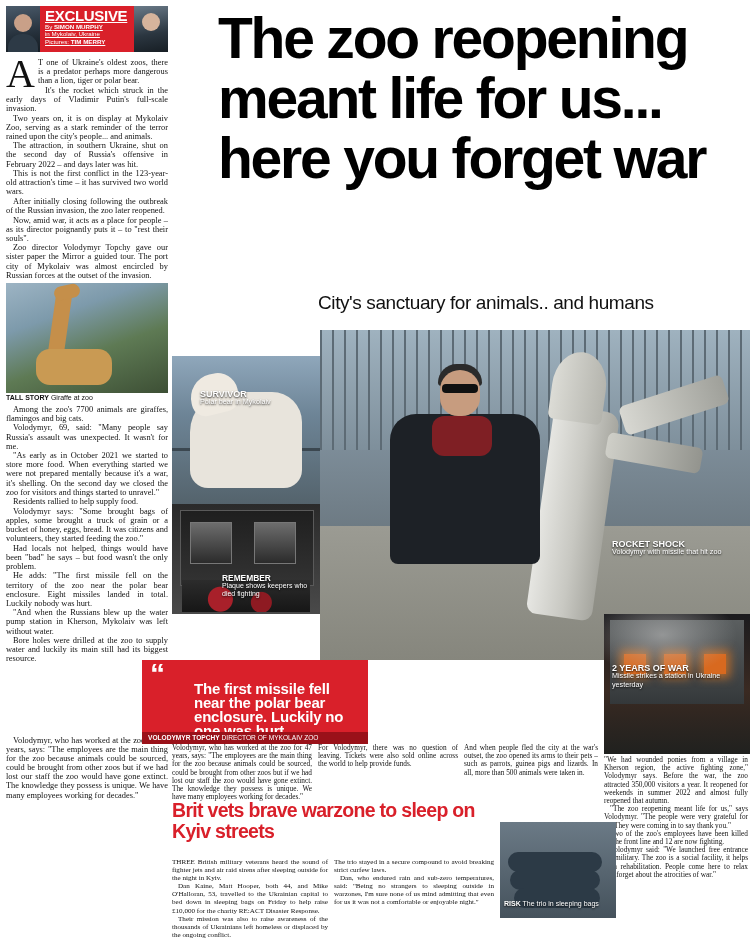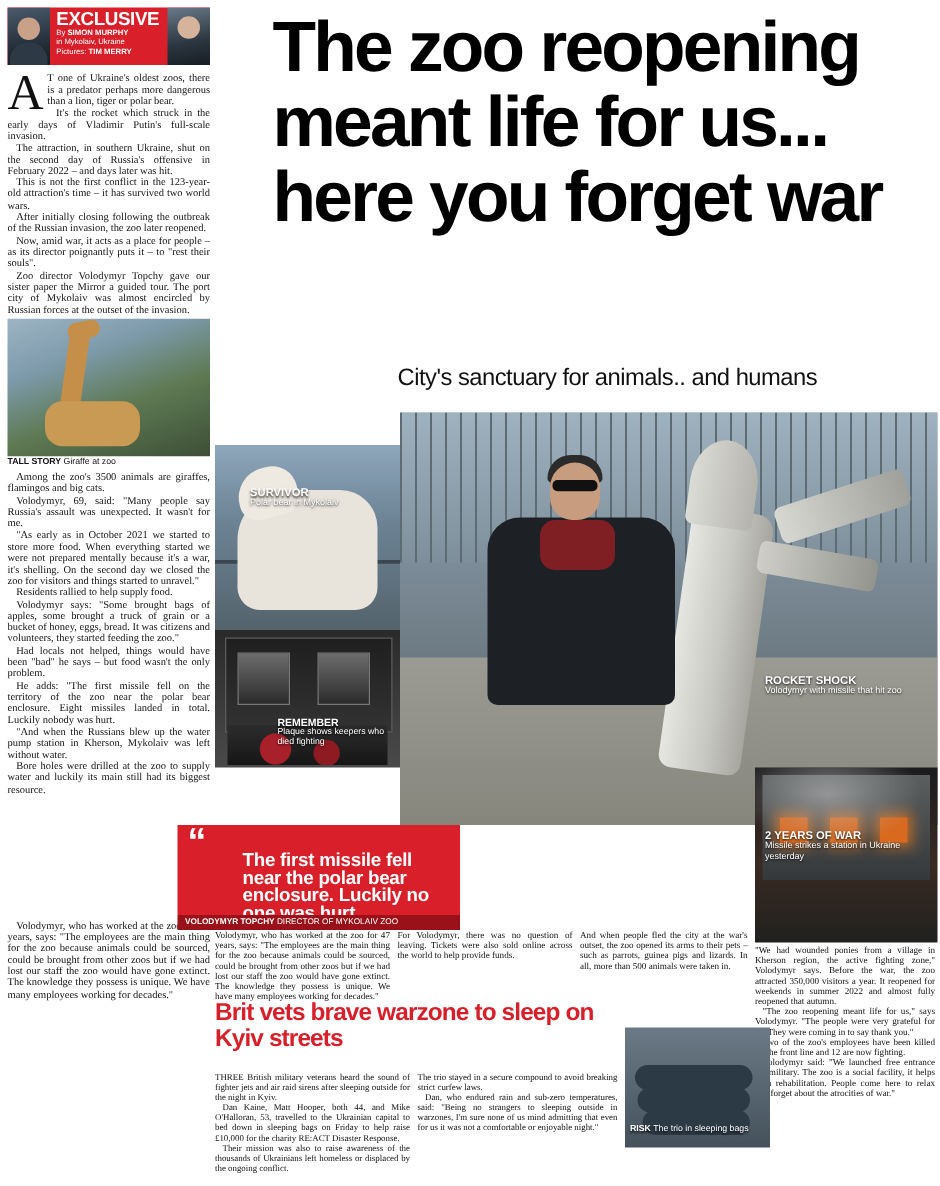--- a/index.html
+++ b/index.html
@@ -32,21 +32,21 @@
     border-radius:14px 14px 0 0; background:#2d3a46;
   }
   .exclusive-photo2 {
     width:34px; background:linear-gradient(170deg,#6a7a88,#2b3640 60%,#171e24);
     position:relative; flex:none; order:3;
   }
   .exclusive-photo2::after{
     content:""; position:absolute; left:8px; top:7px; width:18px; height:18px;
     border-radius:50%; background:#d6b49c;
   }
-  .exclusive-text { padding:2px 4px 2px 5px; flex:1 1 auto; }
+  .exclusive-text { padding:2px 4px 2px 5px; flex:1 1 auto;text-decoration:underline; }
   .exclusive-title {
     font-family:"Liberation Sans", sans-serif; font-weight:bold; font-size:15px;
     letter-spacing:-0.3px; line-height:15px;
   }
   .exclusive-sub {
     font-family:"Liberation Sans", sans-serif; font-size:6.2px; line-height:7.4px;
   }
   .exclusive-sub b { font-weight:bold; }
   .exclusive-pic {
     font-family:"Liberation Sans", sans-serif; font-size:6.2px; line-height:7.6px;
@@ -335,37 +335,38 @@
     </div>
     <div class="exclusive-photo2"></div>
   </div>
 
   <div class="headline">The zoo reopening meant life for us... here you forget war</div>
   <div class="subhead">City's sanctuary for animals.. and humans</div>
 
   <div class="col-left">
     <p class="noindent"><span class="dropcap">A</span><span>T one of Ukraine's oldest zoos, there is a predator perhaps more dangerous than a lion, tiger or polar bear.</span></p>
     <p>It's the rocket which struck in the early days of Vladimir Putin's full-scale invasion.</p>
+    <p>Two years on, it is on display at Mykolaiv Zoo, serving as a stark reminder of the terror rained upon the city's people... and animals.</p>
     <p>The attraction, in southern Ukraine, shut on the second day of Russia's offensive in February 2022 – and days later was hit.</p>
     <p>This is not the first conflict in the 123-year-old attraction's time – it has survived two world wars.</p>
     <p>After initially closing following the outbreak of the Russian invasion, the zoo later reopened.</p>
     <p>Now, amid war, it acts as a place for people – as its director poignantly puts it – to "rest their souls".</p>
     <p>Zoo director Volodymyr Topchy gave our sister paper the Mirror a guided tour. The port city of Mykolaiv was almost encircled by Russian forces at the outset of the invasion.</p>
 
     <div class="giraffe-photo">
       <div class="neck"></div>
       <div class="head"></div>
       <div class="body"></div>
     </div>
     <div class="caption-tall">
       <b>TALL STORY</b>
       <span>Giraffe at zoo</span>
     </div>
 
-    <p>Among the zoo's 3500 animals are giraffes, flamingos and big cats.</p>
+    <p>Among the zoo's 7700 animals are giraffes, flamingos and big cats.</p>
     <p>Volodymyr, 69, said: "Many people say Russia's assault was unexpected. It wasn't for me.</p>
     <p>"As early as in October 2021 we started to store more food. When everything started we were not prepared mentally because it's a war, it's shelling. On the second day we closed the zoo for visitors and things started to unravel."</p>
     <p>Residents rallied to help supply food.</p>
     <p>Volodymyr says: "Some brought bags of apples, some brought a truck of grain or a bucket of honey, eggs, bread. It was citizens and volunteers, they started feeding the zoo."</p>
     <p>Had locals not helped, things would have been "bad" he says – but food wasn't the only problem.</p>
     <p>He adds: "The first missile fell on the territory of the zoo near the polar bear enclosure. Eight missiles landed in total. Luckily nobody was hurt.</p>
     <p>"And when the Russians blew up the water pump station in Kherson, Mykolaiv was left without water.</p>
     <p>Bore holes were drilled at the zoo to supply water and luckily its main still had its biggest resource.</p>
   </div>
 

